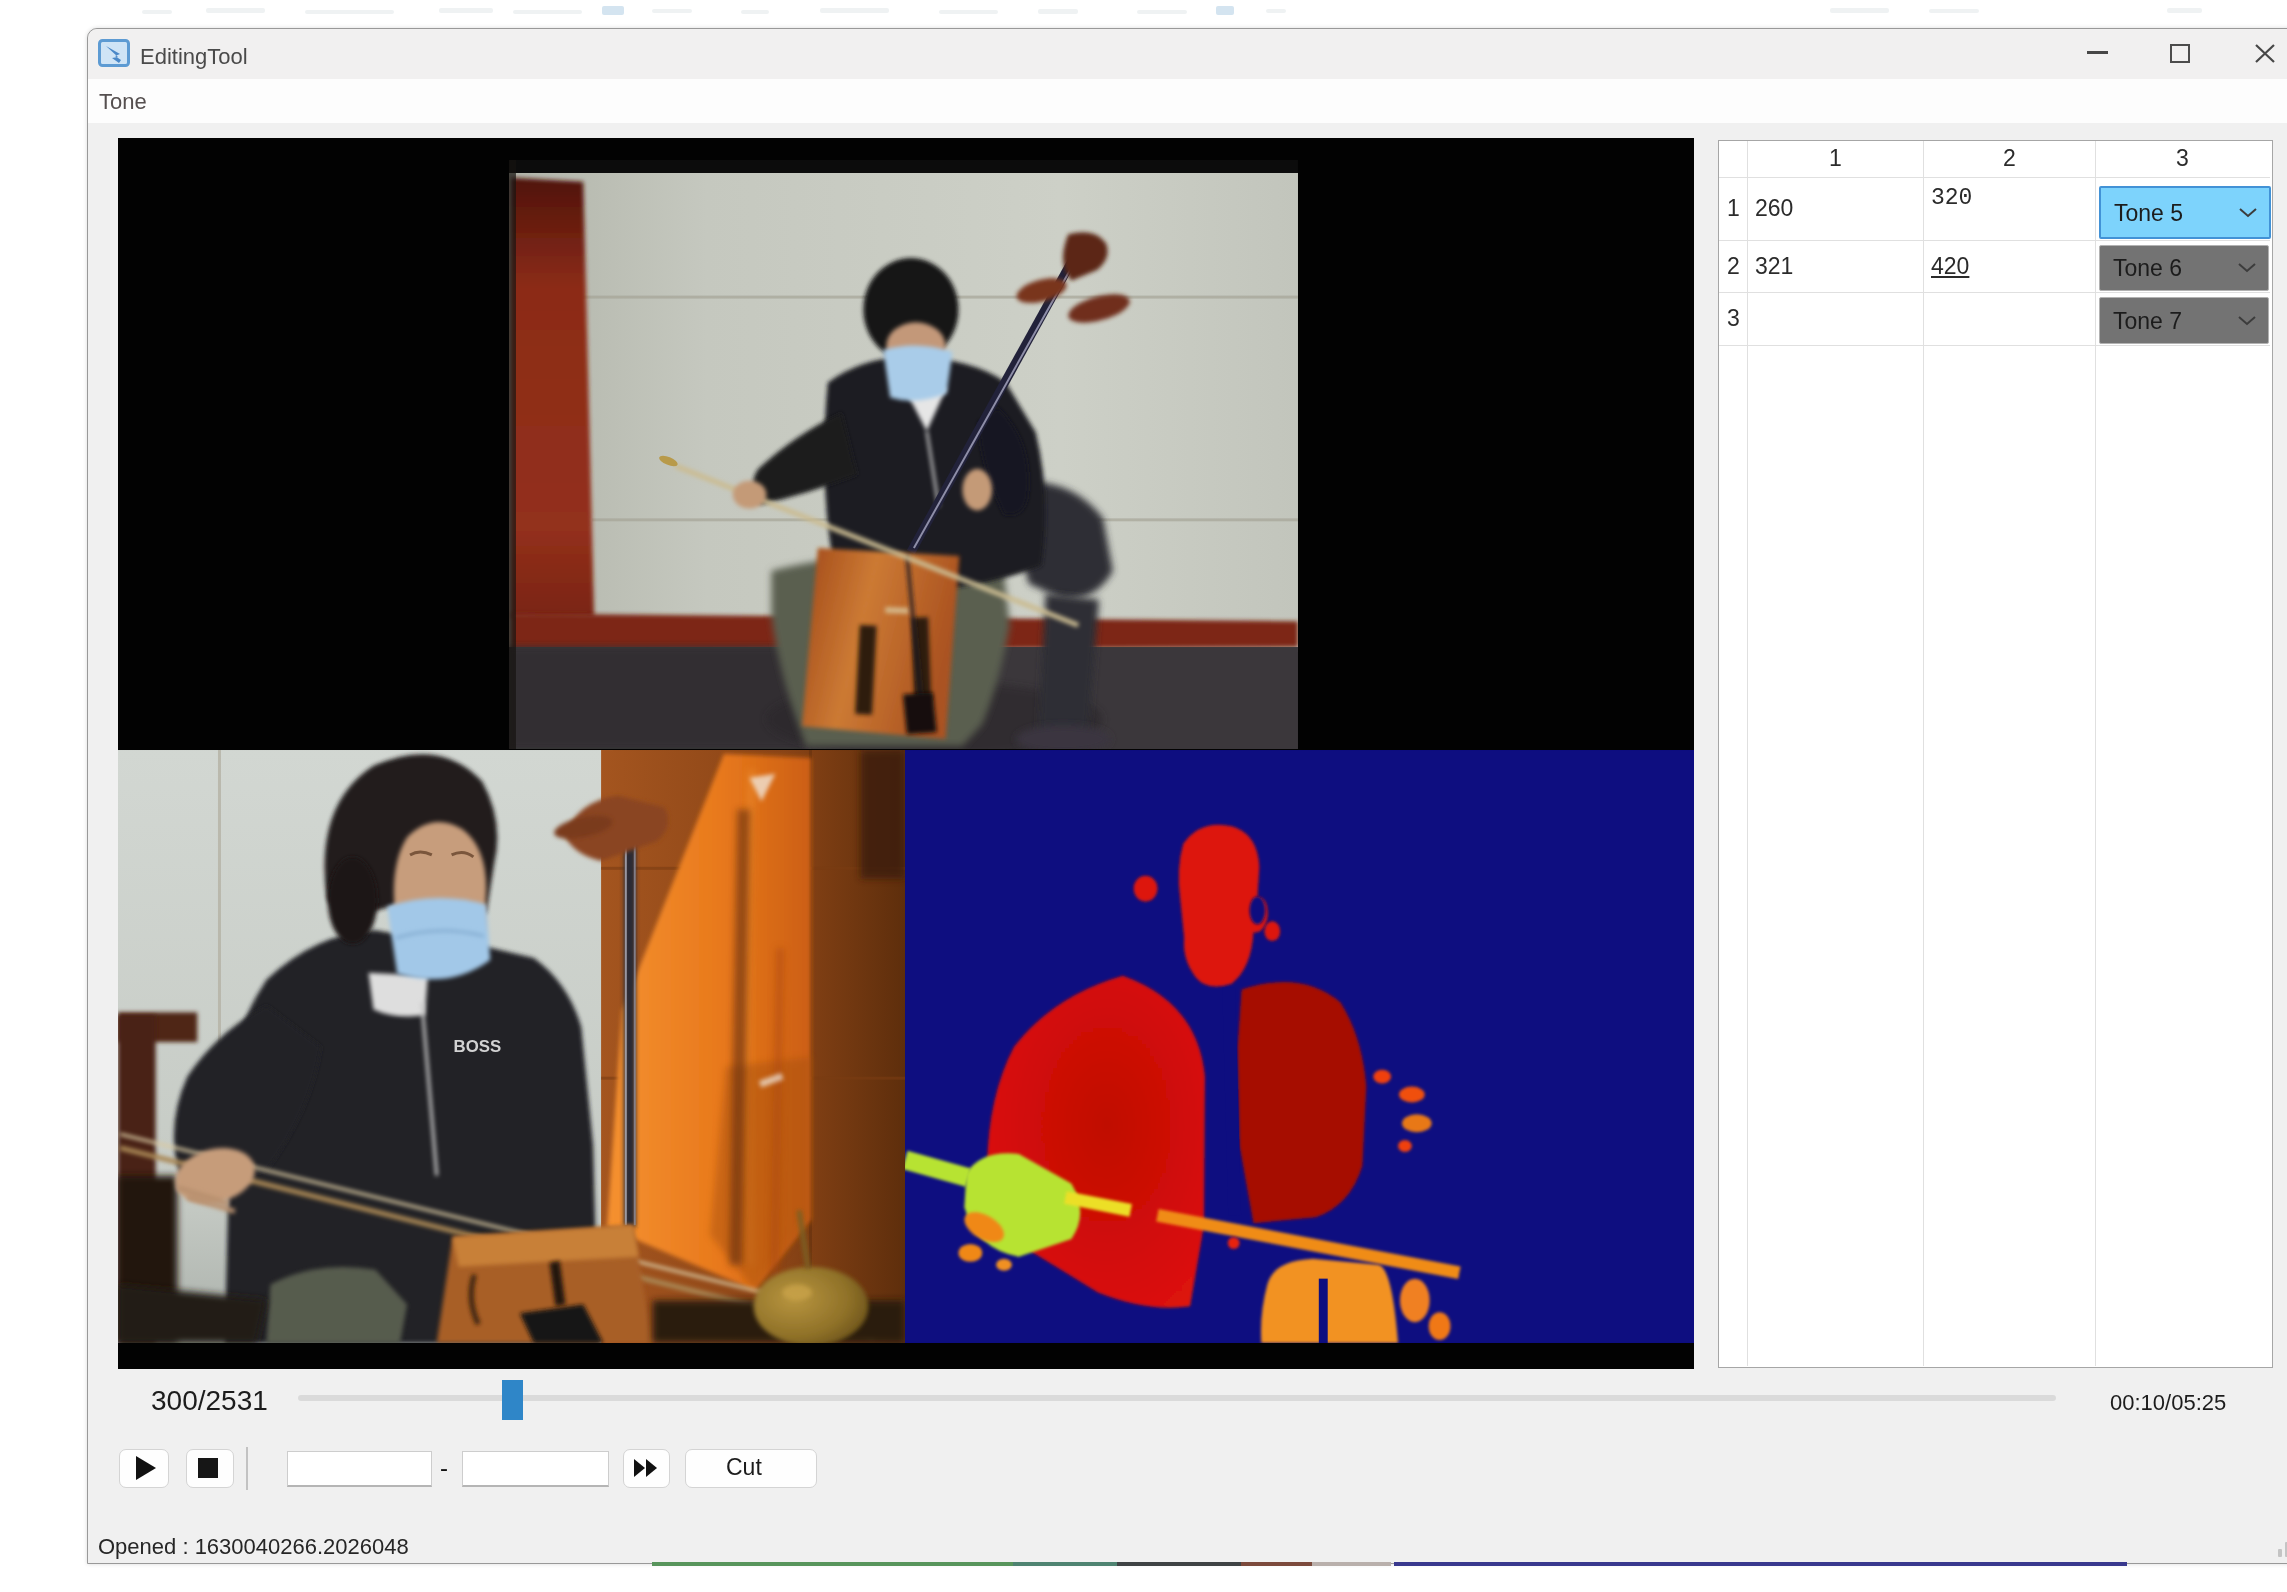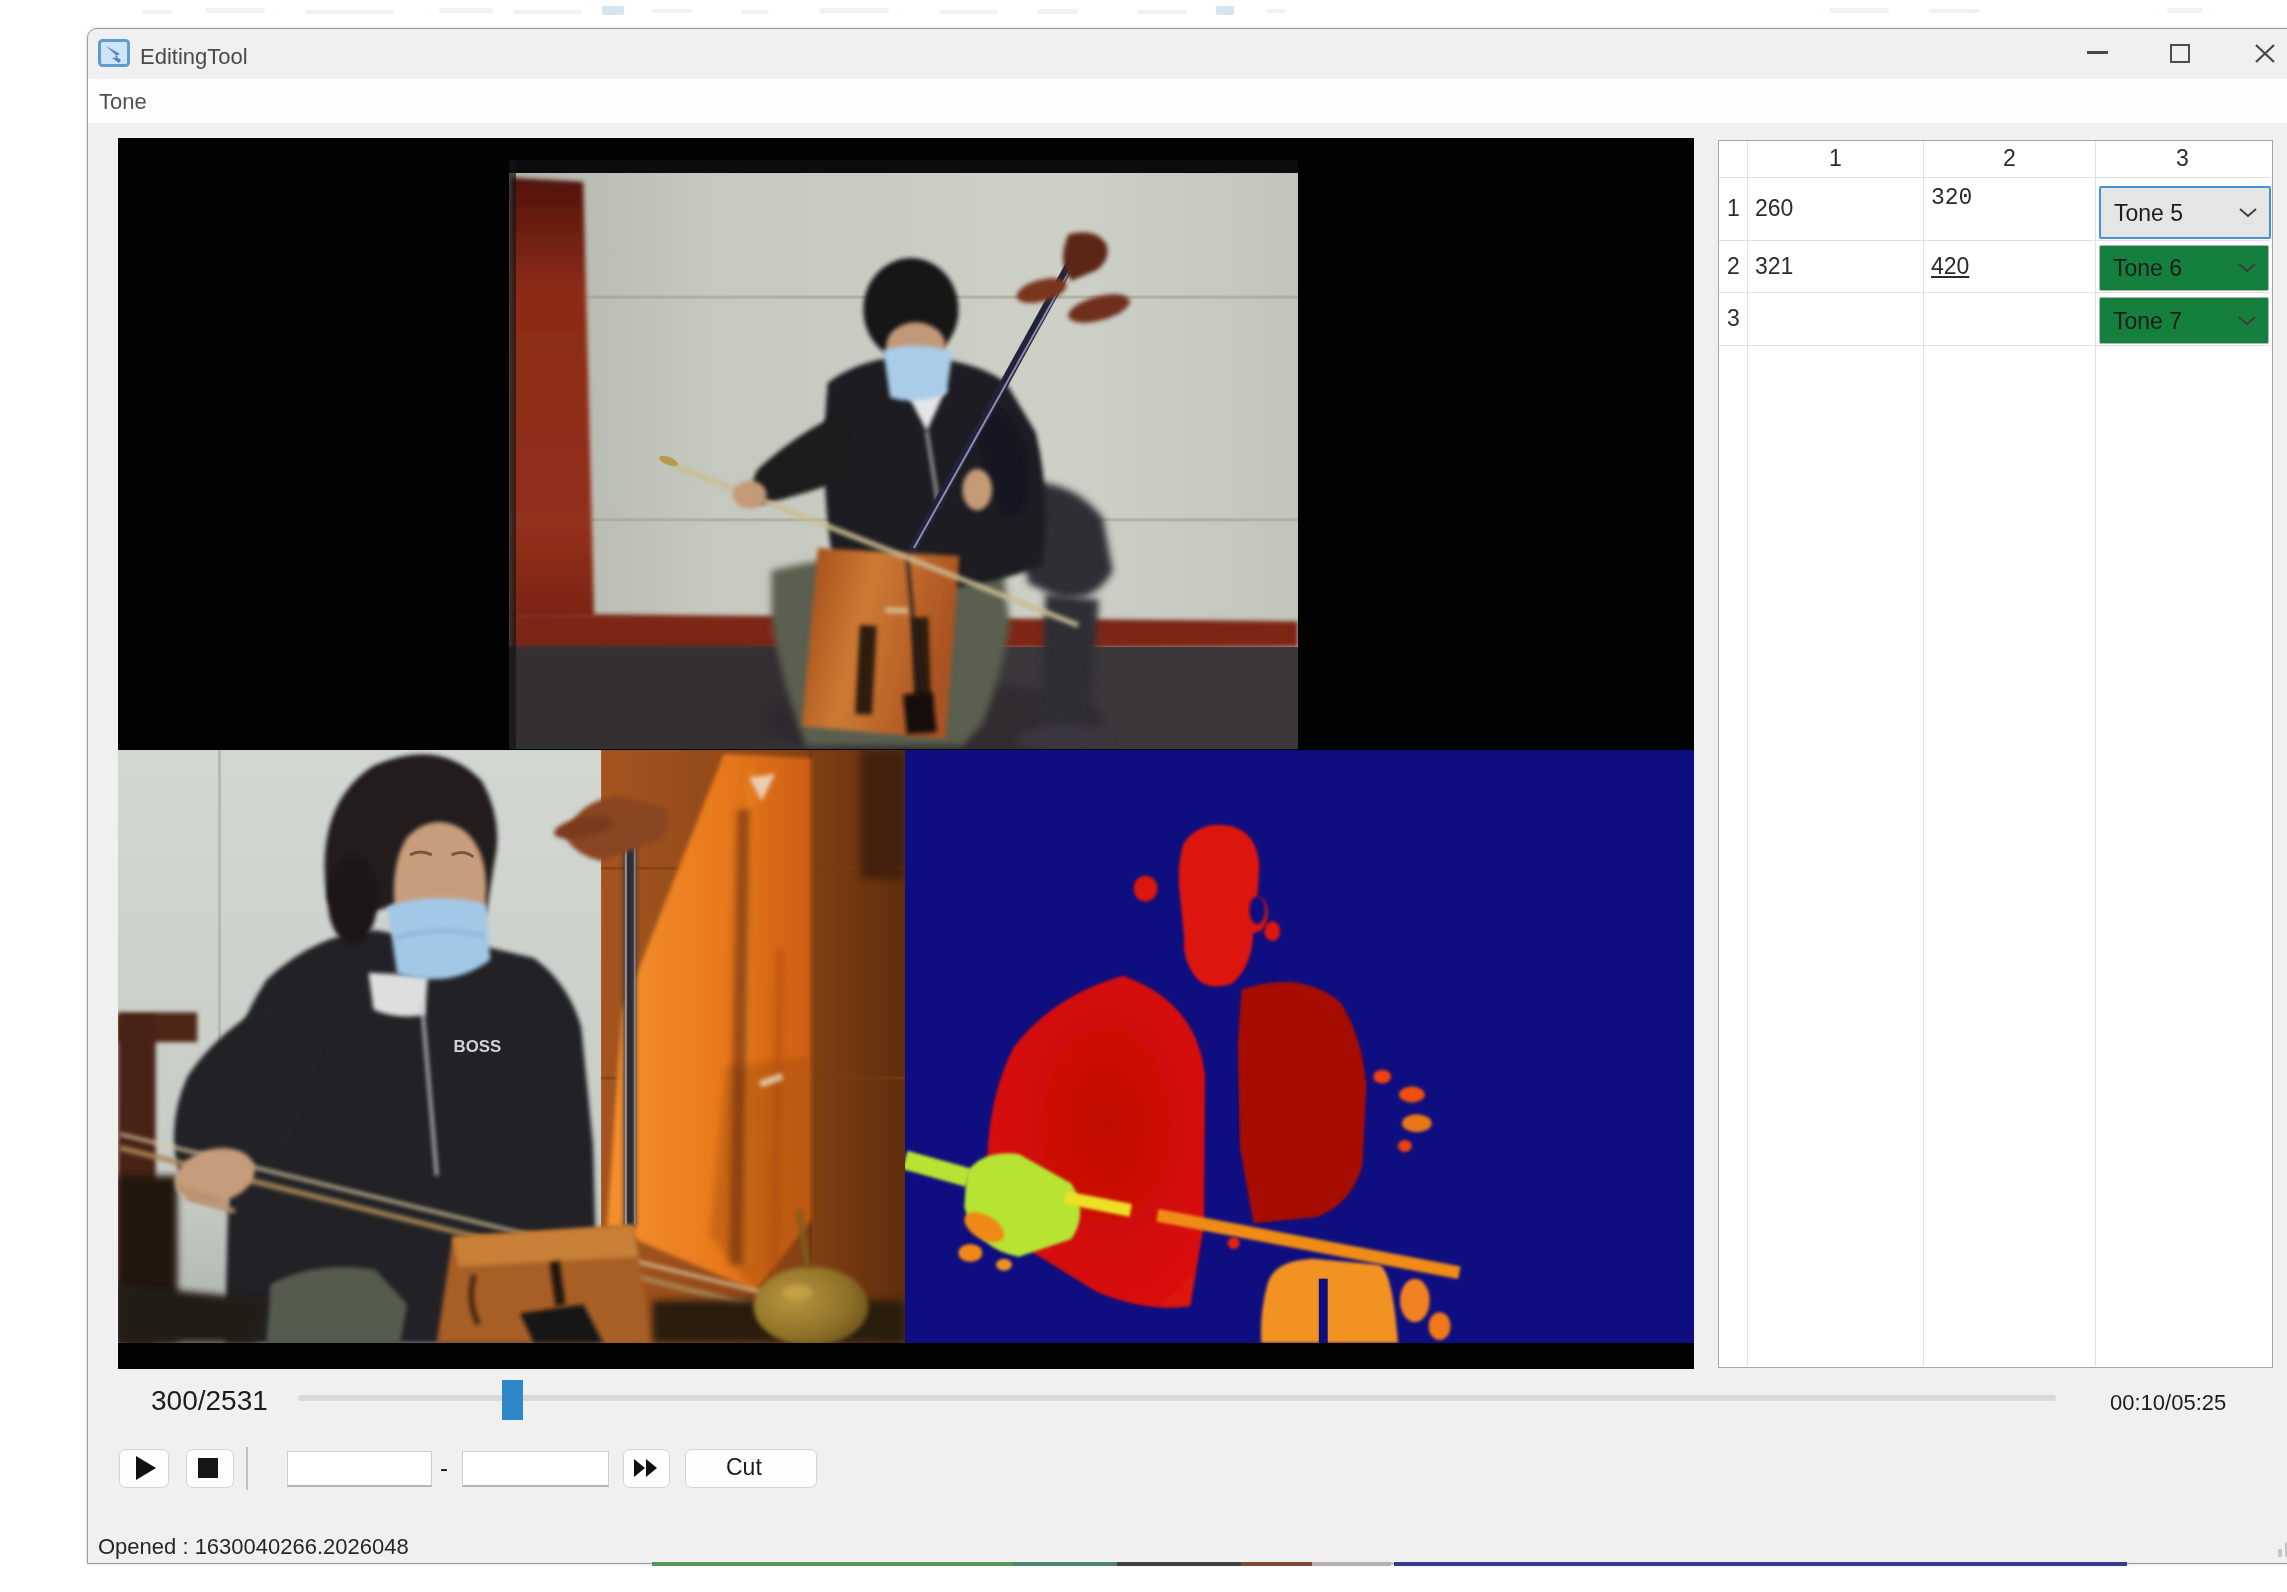--- a/index.html
+++ b/index.html
@@ -10,21 +10,21 @@
        background:#f0f0f0;border:1px solid #999;border-radius:10px 10px 0 0;
        box-shadow:0 0 4px rgba(0,0,0,0.15);}
   #titlebar{position:absolute;left:40px;top:29px;width:2215px;height:50px;
             background:#f1f0f0;border-radius:10px 10px 0 0;}
   #menubar{position:absolute;left:40px;top:79px;width:2215px;height:44px;background:#fdfdfd;}
   #vidcanvas{position:absolute;left:70px;top:138px;width:1576px;height:1231px;background:#020202;}
   .uitext{position:absolute;color:#2b2b2b;font-size:23px;line-height:26px;white-space:pre;}
   #tablepanel{position:absolute;left:1670px;top:140px;width:553px;height:1226px;
               background:#fff;border:1px solid #a6a6a6;}
   .gline{position:absolute;background:#e0e0e0;}
-  .combo{position:absolute;left:380px;width:168px;background:#15803d;border:1px solid #b2b2b2;
+  .combo{position:absolute;left:380px;width:168px;background:#737373;border:1px solid #b2b2b2;
          border-radius:2px;font-size:23px;color:#1c1c1c;}
   .combo .lbl{position:absolute;left:13px;top:50%;transform:translateY(-50%);}
   .chev{position:absolute;right:12px;top:50%;width:18px;height:10px;transform:translateY(-50%);}
   .btn{position:absolute;background:#fefefe;border:1px solid #d4d4d4;border-radius:7px;}
   .inp{position:absolute;background:#fff;border:1px solid #cdcdcd;border-bottom:2px solid #b5b5b5;}
   .artifact{position:absolute;background:#d6dce0;border-radius:2px;opacity:0.38;}
 </style>
 </head>
 <body>
 <div id="page">
@@ -258,21 +258,21 @@
     <div class="uitext" style="left:110px;top:4px;">1</div>
     <div class="uitext" style="left:284px;top:4px;">2</div>
     <div class="uitext" style="left:457px;top:4px;">3</div>
     <div class="uitext" style="left:8px;top:54px;">1</div>
     <div class="uitext" style="left:8px;top:112px;">2</div>
     <div class="uitext" style="left:8px;top:164px;">3</div>
     <div class="uitext" style="left:36px;top:54px;">260</div>
     <div class="uitext" style="left:212px;top:44px;font-family:Liberation Mono, monospace;">320</div>
     <div class="uitext" style="left:36px;top:112px;">321</div>
     <div class="uitext" style="left:212px;top:112px;text-decoration:underline;">420</div>
-    <div class="combo" style="top:45px;height:49px;background:#e5e5e5;border:2px solid #4292d6;">
+    <div class="combo" style="top:45px;height:49px;background:#7dd3fc;border:2px solid #4292d6;">
       <span class="lbl">Tone 5</span>
       <svg class="chev" viewBox="0 0 18 10">
           <path d="M1 1 L9 8 L17 1" stroke="#3c3c3c" stroke-width="2" fill="none"></path>
         </svg>
     </div>
     <div class="combo" style="top:104px;height:44px;">
       <span class="lbl">Tone 6</span>
       <svg class="chev" viewBox="0 0 18 10">
           <path d="M1 1 L9 8 L17 1" stroke="#3c3c3c" stroke-width="2" fill="none"></path>
         </svg>

